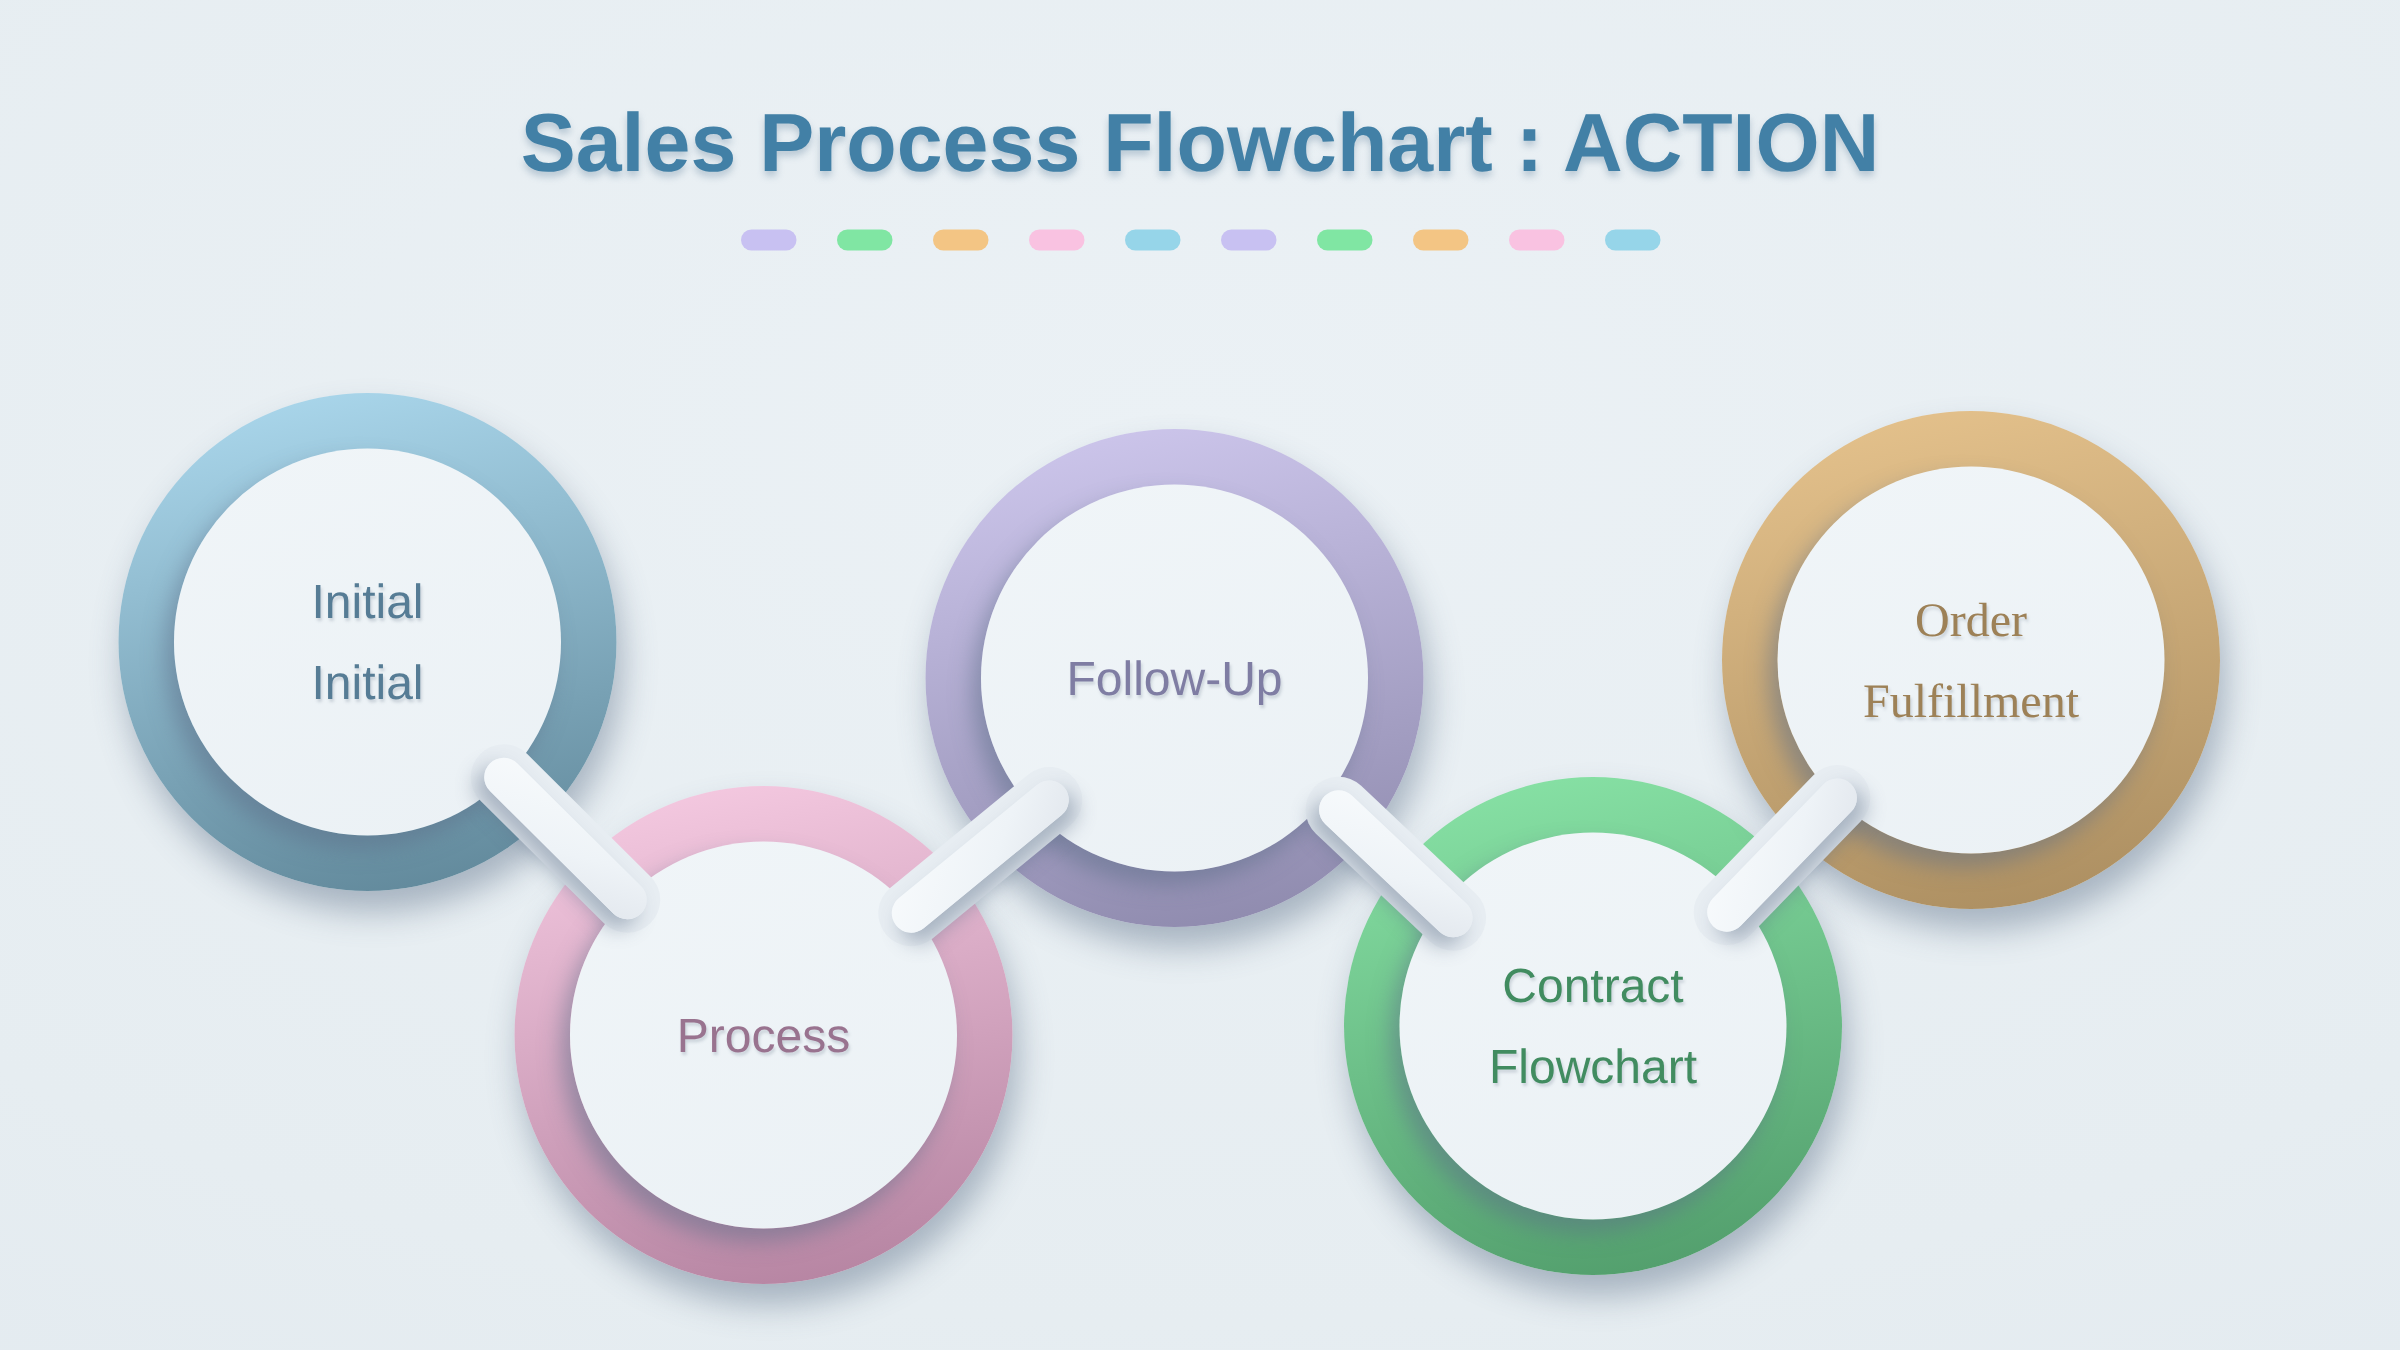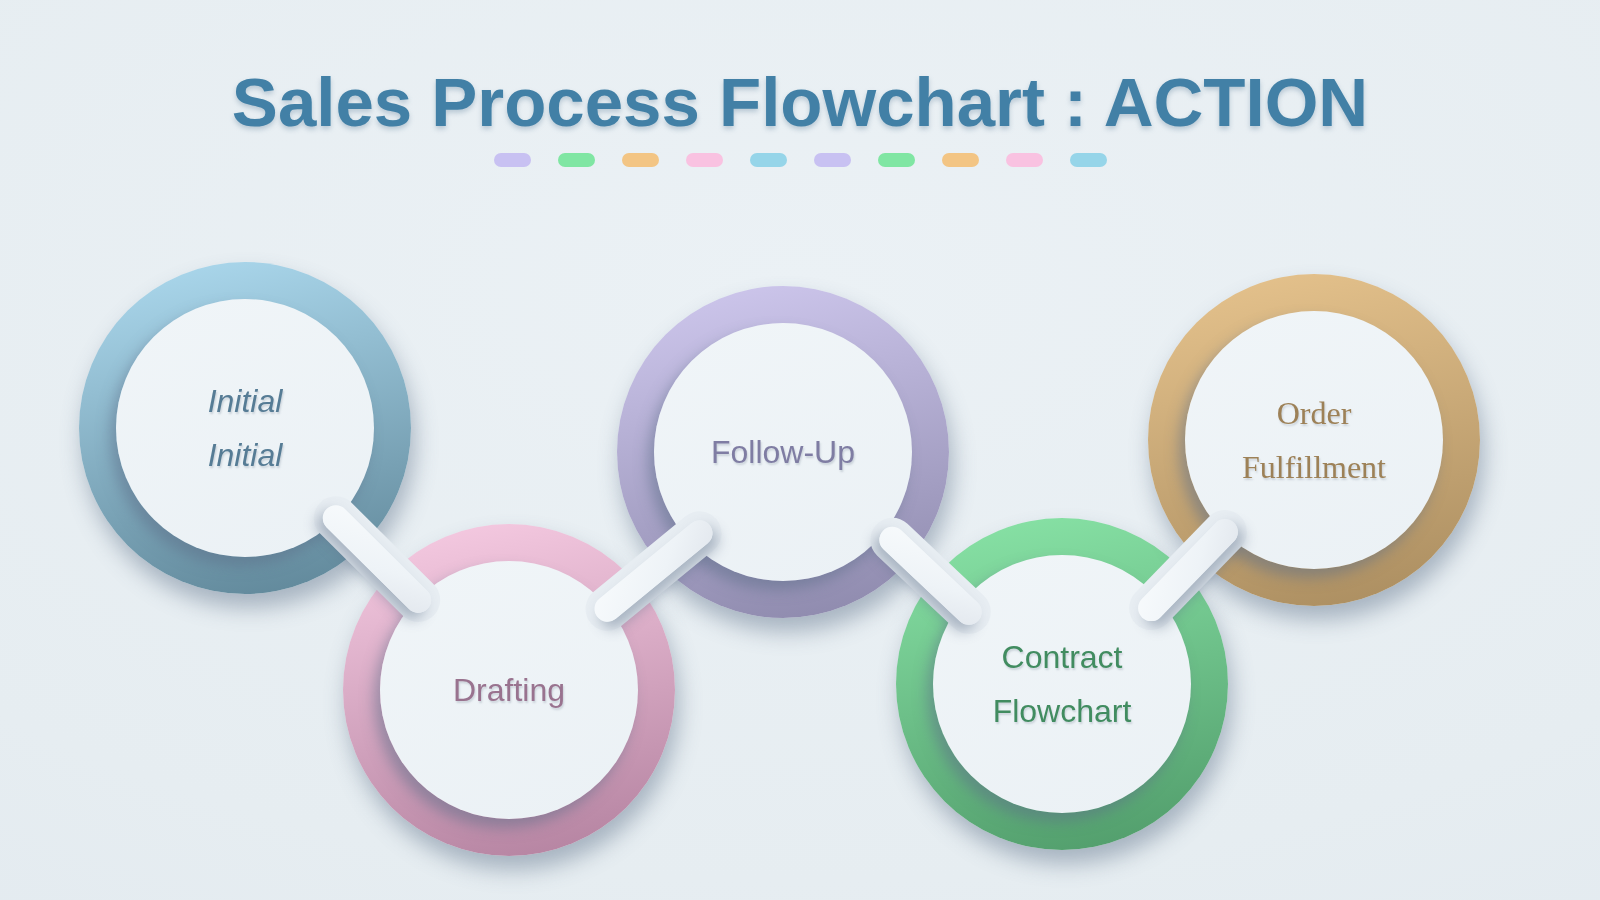--- a/index.html
+++ b/index.html
@@ -11,21 +11,21 @@
     position: relative;
     background: radial-gradient(130% 120% at 50% 32%, #ebf1f5 0%, #e6edf1 55%, #dfe7ee 100%);
     font-family: "Liberation Sans", sans-serif;
   }
   .stage { position: absolute; inset: 0; }
 
   
   .title {
     position: absolute; top: 68px; left: 0; width: 100%;
     margin: 0; text-align: center;
-    font-size: 69px; font-weight: bold; letter-spacing: 0px; line-height: 1;
+    font-size: 55px; font-weight: bold; letter-spacing: 0px; line-height: 1;
     text-shadow: 0 3px 5px rgba(110, 140, 165, 0.40);
   }
   .divider {
     position: absolute; top: 153px; left: 0; width: 100%;
     display: flex; justify-content: center; gap: 27px;
   }
   .dash { width: 37px; height: 14px; border-radius: 7px; }
 
   
   .node {
@@ -85,29 +85,29 @@
         <div class="band"></div>
       </div>
       <div class="connector" style="width: 149.487px; height: 44px; left: 855.756px; top: 554px; transform: rotate(43.3186deg);">
         <div class="band"></div>
       </div>
       <div class="connector" style="width: 150.083px; height: 44px; left: 1112.96px; top: 548px; transform: rotate(-45.8952deg);">
         <div class="band"></div>
       </div>
       <div class="node" style="left: 79px; top: 262px; background: linear-gradient(168deg, rgb(174, 219, 240) 0%, rgb(93, 132, 150) 100%);">
         <div class="disc"></div>
-        <div class="label" style="color: rgb(86, 124, 149); font-style: italic;">
+        <div class="label" style="color: rgb(86, 124, 149);">
           <div>Initial</div>
           <div>Initial</div>
         </div>
       </div>
       <div class="node" style="left: 343px; top: 524px; background: linear-gradient(168deg, rgb(248, 205, 228) 0%, rgb(178, 128, 158) 100%);">
         <div class="disc"></div>
         <div class="label" style="color: rgb(153, 115, 143);">
-          <div>Drafting</div>
+          <div>Process</div>
         </div>
       </div>
       <div class="node" style="left: 617px; top: 286px; background: linear-gradient(168deg, rgb(208, 201, 239) 0%, rgb(139, 135, 170) 100%);">
         <div class="disc"></div>
         <div class="label" style="color: rgb(127, 125, 163);">
           <div>Follow-Up</div>
         </div>
       </div>
       <div class="node" style="left: 896px; top: 518px; background: linear-gradient(168deg, rgb(138, 229, 168) 0%, rgb(79, 154, 105) 100%);">
         <div class="disc"></div>

